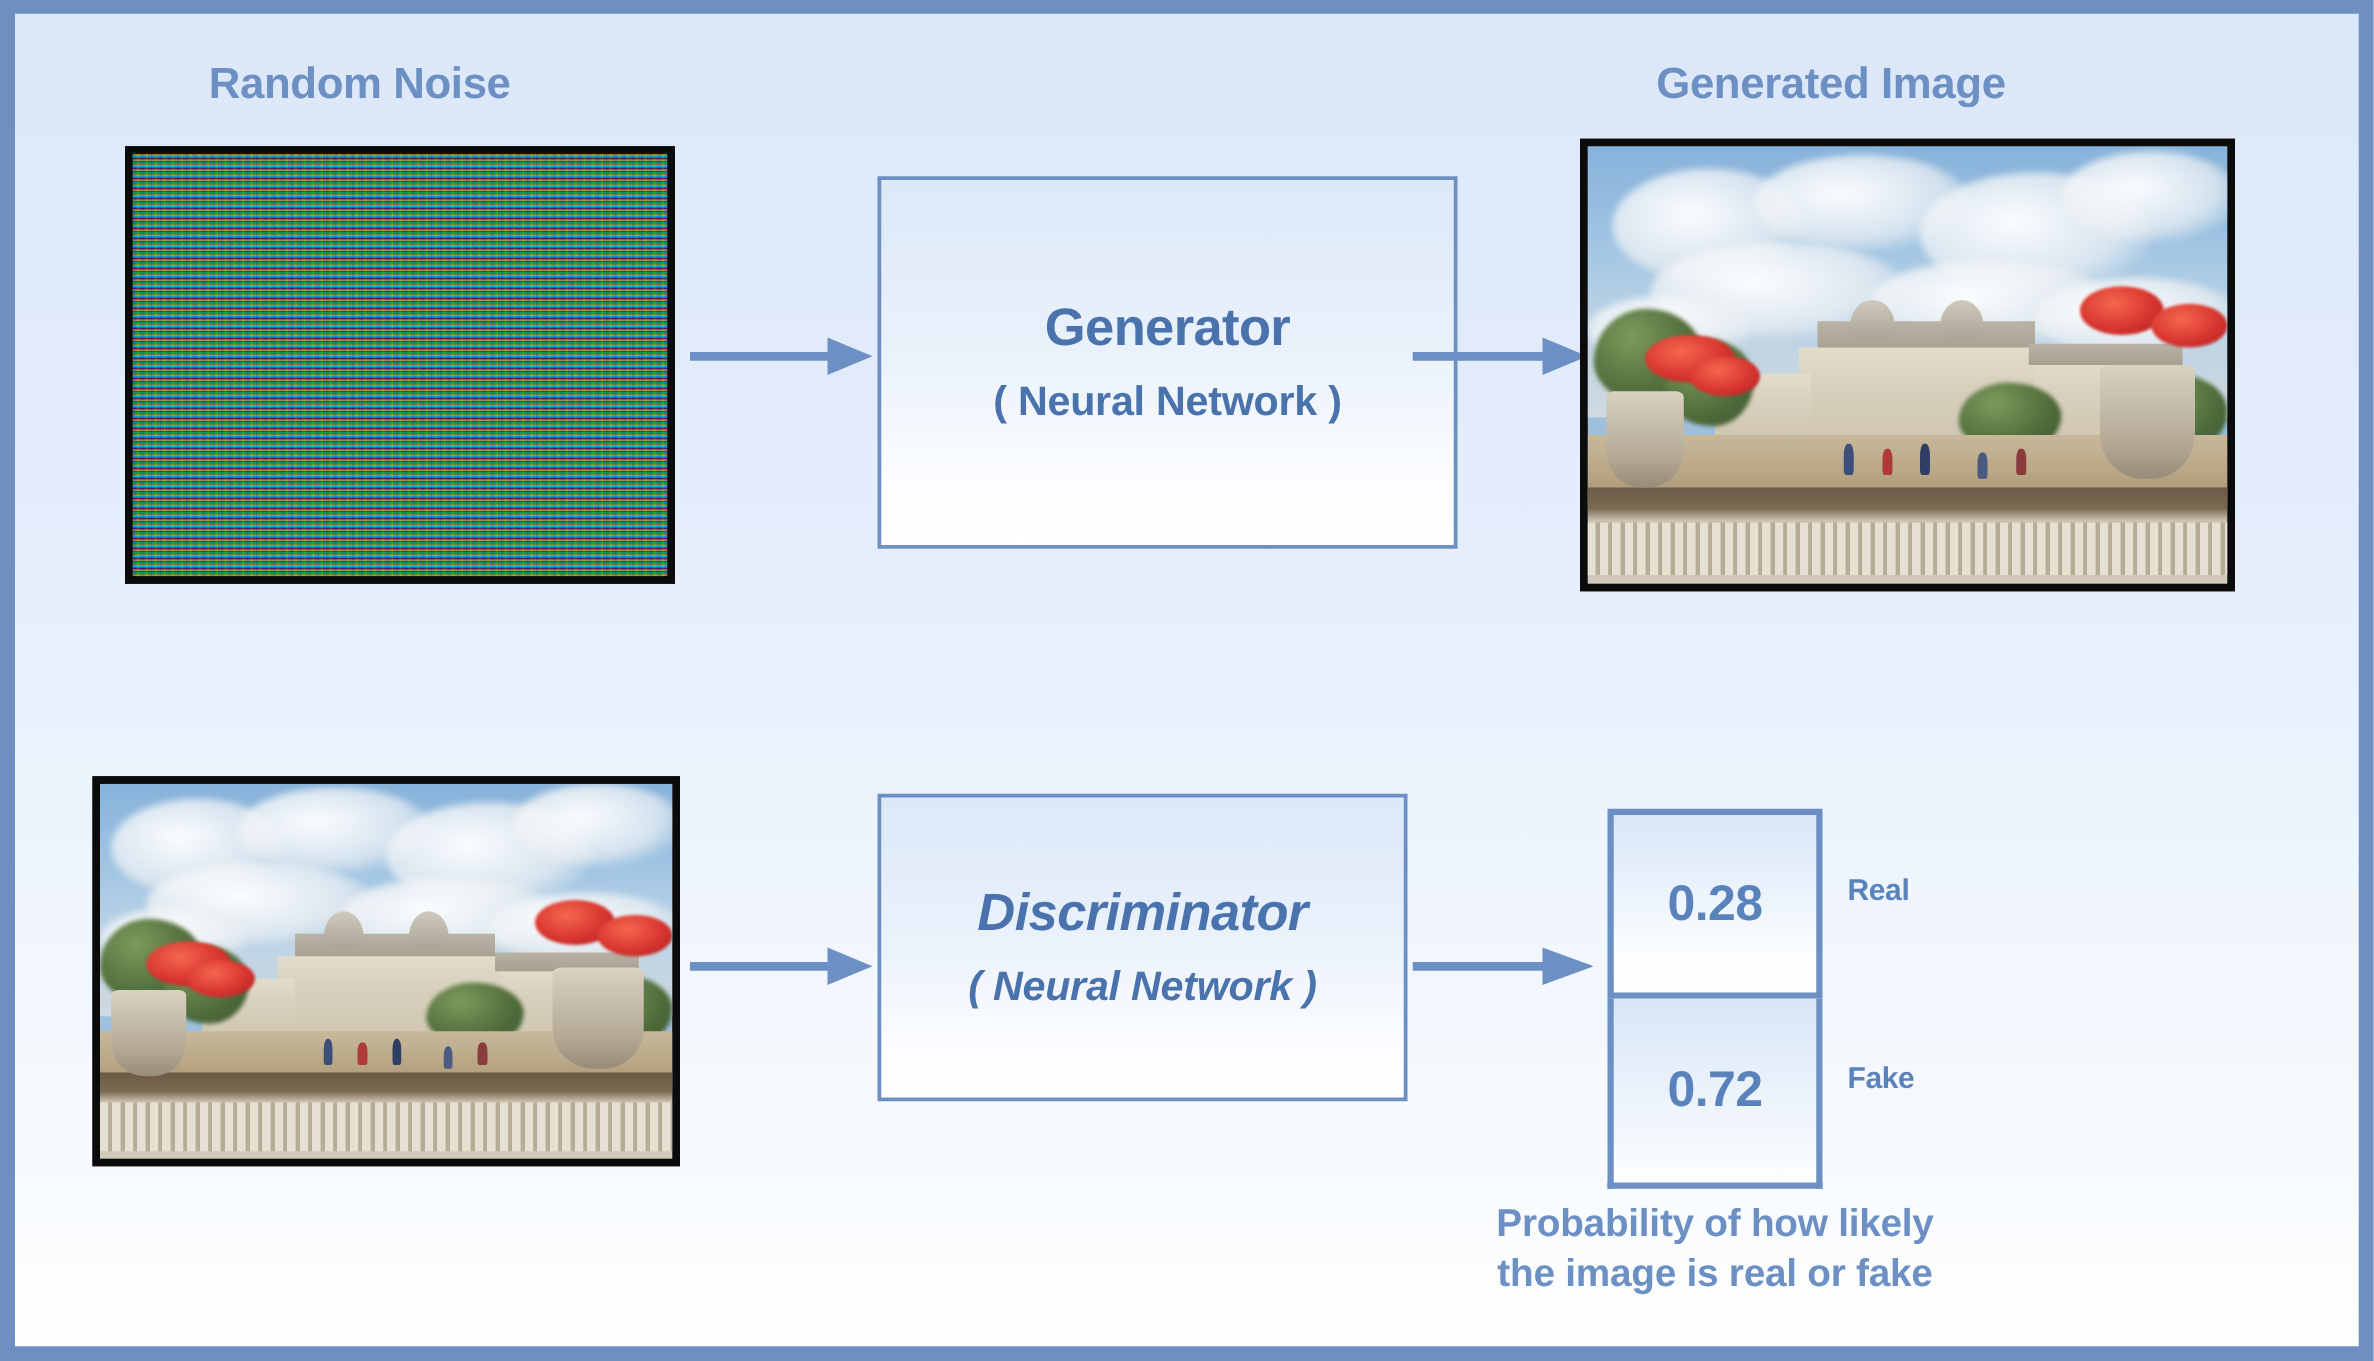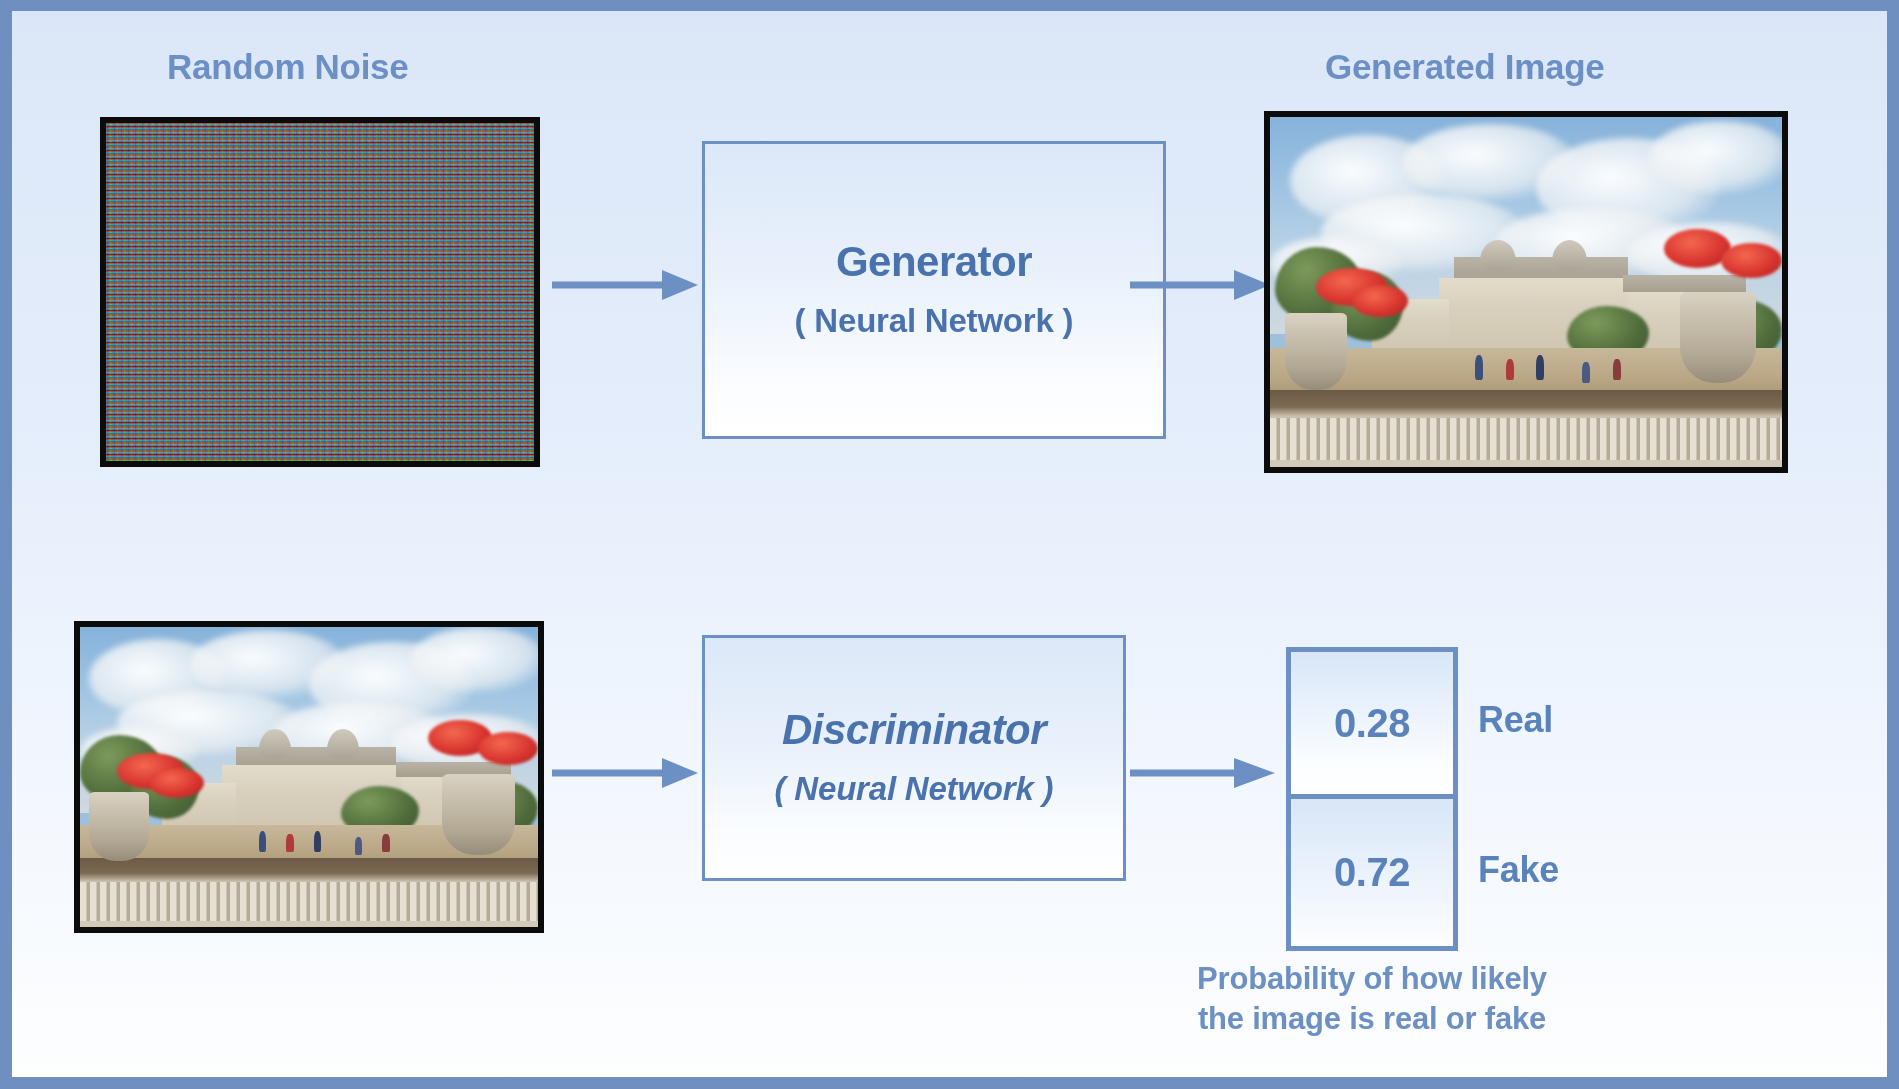--- a/index.html
+++ b/index.html
@@ -206,21 +206,21 @@
   .prob-val {
     color: #5b83bb;
     font-weight: bold;
     font-size: 40px;
     letter-spacing: -0.5px;
   }
   .prob-name {
     position: absolute;
     color: #5b83bb;
     font-weight: bold;
-    font-size: 36px;
+    font-size: 24px;
     letter-spacing: -0.3px;
   }
 
   .caption {
     position: absolute;
     color: #6d90c4;
     font-weight: bold;
     font-size: 31px;
     line-height: 1.28;
     text-align: center;

